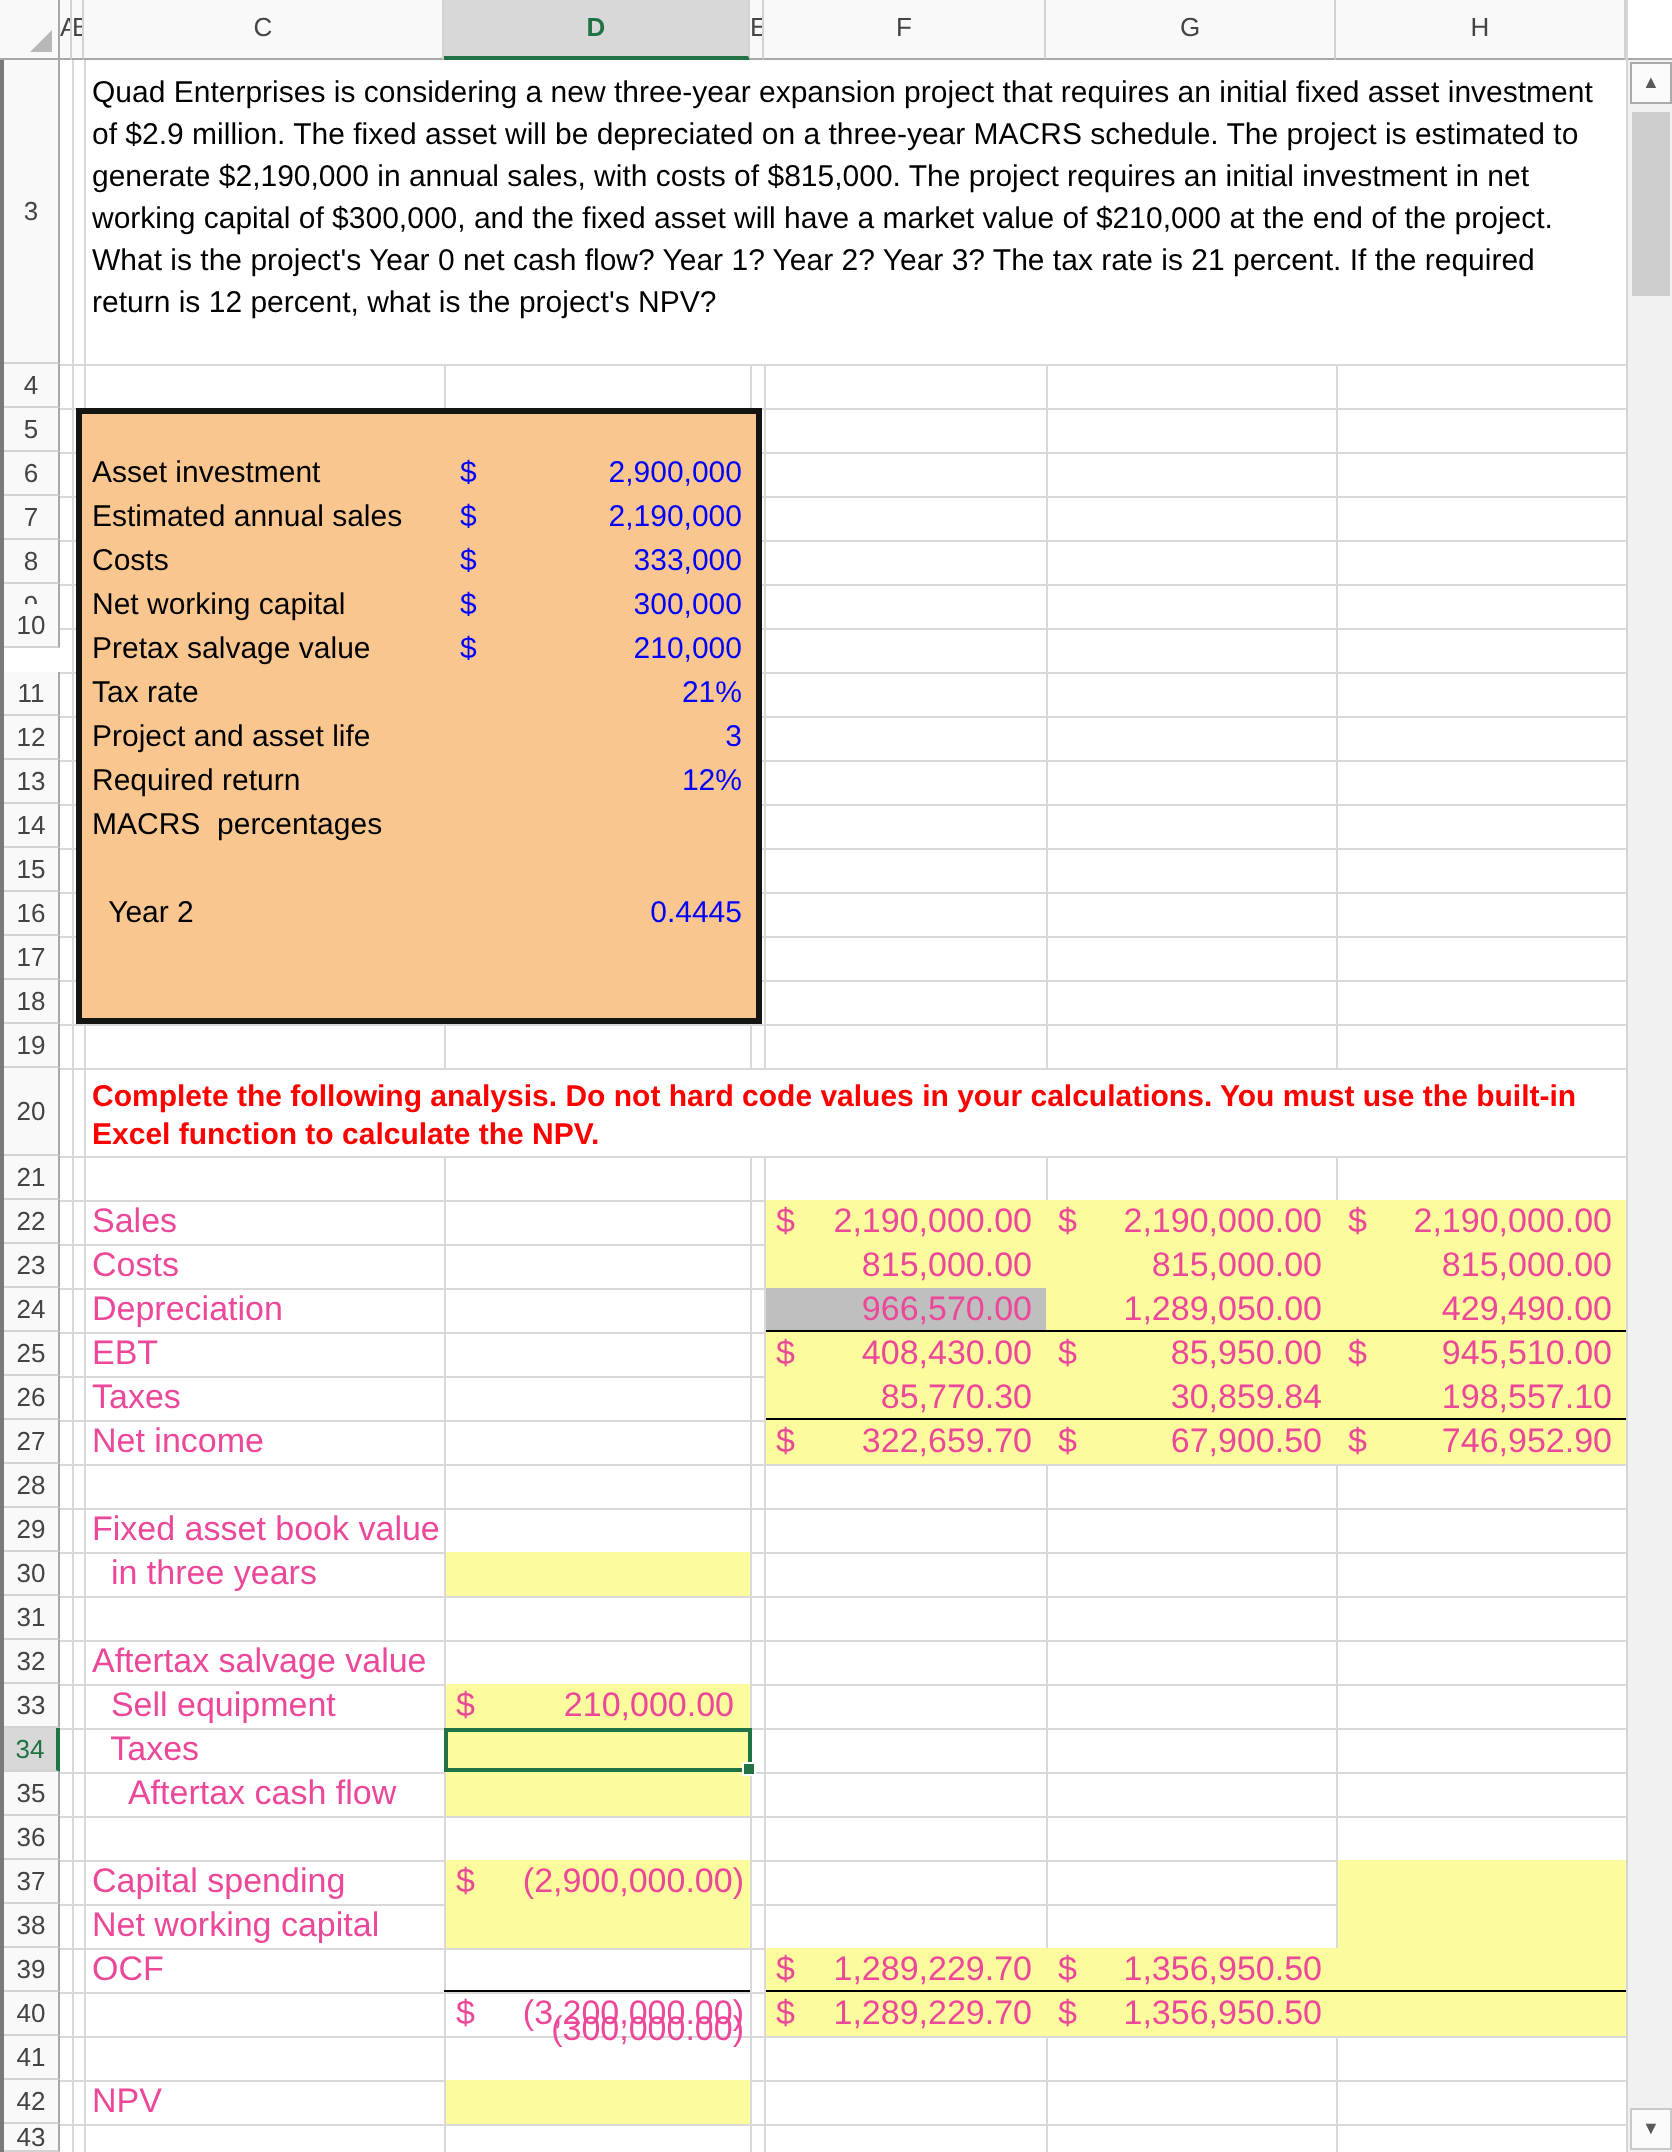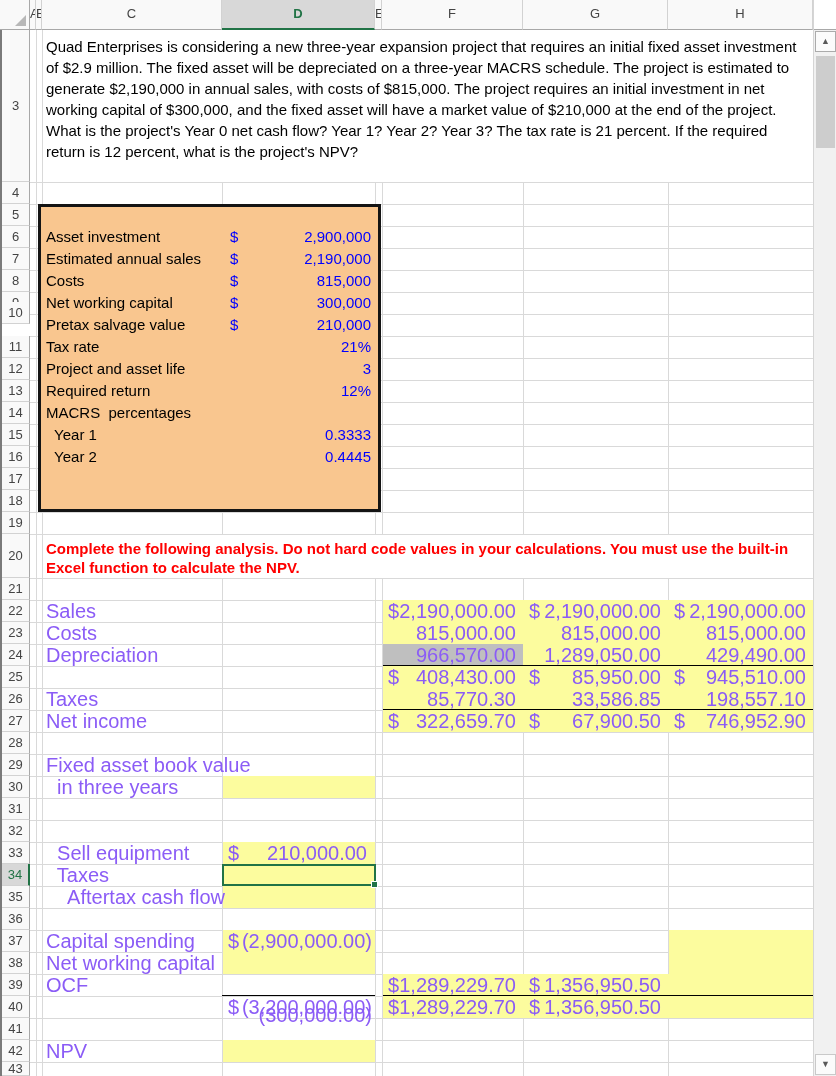--- a/index.html
+++ b/index.html
@@ -28,21 +28,21 @@
   .rh.sel { background:#d8d8d8; color:#217346; border-right:2px solid #217346; }
 
   
   .fill { position:absolute; }
   .inputbox { background:#f9c68f; border:3px solid #141414; }
   .yellow { background:#fcfc9e; }
   .grey { background:#bfbfbf; }
   .blackline { position:absolute; height:1px; background:#000; }
 
   
-  .cell { position:absolute; height:22px; line-height:22px; font-size:20px; color:#8b5cf6; white-space:pre; }
+  .cell { position:absolute; height:22px; line-height:22px; font-size:17px; color:#ec4899; white-space:pre; }
   .lab { left:46px; width:320px; }
   .cD { left:222px; width:153px; }
   .cF { left:382px; width:141px; }
   .cG { left:523px; width:145px; }
   .cH { left:668px; width:145px; }
   .acct { display:flex; }
   .acct .dd { padding-left:6px; }
   .acct .vv { margin-left:auto; padding-right:7px; }
   .acct .vv.paren { padding-right:3px; }
 
@@ -206,21 +206,21 @@
       <span class="ov">2,900,000</span>
     </div>
   <div class="orow" style="top:248px">
       <span class="ol">Estimated annual sales</span>
       <span class="od">$</span>
       <span class="ov">2,190,000</span>
     </div>
   <div class="orow" style="top:270px">
       <span class="ol">Costs</span>
       <span class="od">$</span>
-      <span class="ov">815,000</span>
+      <span class="ov">333,000</span>
     </div>
   <div class="orow" style="top:292px">
       <span class="ol">Net working capital</span>
       <span class="od">$</span>
       <span class="ov">300,000</span>
     </div>
   <div class="orow" style="top:314px">
       <span class="ol">Pretax salvage value</span>
       <span class="od">$</span>
       <span class="ov">210,000</span>
@@ -237,25 +237,20 @@
     </div>
   <div class="orow" style="top:380px">
       <span class="ol">Required return</span>
       <span class="od"></span>
       <span class="ov">12%</span>
     </div>
   <div class="orow" style="top:402px">
       <span class="ol">MACRS  percentages</span>
       <span class="od"></span>
       <span class="ov"></span>
-    </div>
-  <div class="orow" style="top:424px">
-      <span class="ol">  Year 1</span>
-      <span class="od"></span>
-      <span class="ov">0.3333</span>
     </div>
   <div class="orow" style="top:446px">
       <span class="ol">  Year 2</span>
       <span class="od"></span>
       <span class="ov">0.4445</span>
     </div>
 
   <div class="cell lab" style="top:600px">Sales</div>
   <div class="cell cF acct" style="top:600px"><span class="dd">$</span><span class="vv">2,190,000.00</span></div>
   <div class="cell cG acct" style="top:600px"><span class="dd">$</span><span class="vv">2,190,000.00</span></div>
@@ -264,37 +259,39 @@
   <div class="cell lab" style="top:622px">Costs</div>
   <div class="cell cF acct" style="top:622px"><span class="dd"></span><span class="vv">815,000.00</span></div>
   <div class="cell cG acct" style="top:622px"><span class="dd"></span><span class="vv">815,000.00</span></div>
   <div class="cell cH acct" style="top:622px"><span class="dd"></span><span class="vv">815,000.00</span></div>
 
   <div class="cell lab" style="top:644px">Depreciation</div>
   <div class="cell cF acct" style="top:644px"><span class="dd"></span><span class="vv">966,570.00</span></div>
   <div class="cell cG acct" style="top:644px"><span class="dd"></span><span class="vv">1,289,050.00</span></div>
   <div class="cell cH acct" style="top:644px"><span class="dd"></span><span class="vv">429,490.00</span></div>
 
+  <div class="cell lab" style="top:666px">EBT</div>
   <div class="cell cF acct" style="top:666px"><span class="dd">$</span><span class="vv">408,430.00</span></div>
   <div class="cell cG acct" style="top:666px"><span class="dd">$</span><span class="vv">85,950.00</span></div>
   <div class="cell cH acct" style="top:666px"><span class="dd">$</span><span class="vv">945,510.00</span></div>
 
   <div class="cell lab" style="top:688px">Taxes</div>
   <div class="cell cF acct" style="top:688px"><span class="dd"></span><span class="vv">85,770.30</span></div>
-  <div class="cell cG acct" style="top:688px"><span class="dd"></span><span class="vv">33,586.85</span></div>
+  <div class="cell cG acct" style="top:688px"><span class="dd"></span><span class="vv">30,859.84</span></div>
   <div class="cell cH acct" style="top:688px"><span class="dd"></span><span class="vv">198,557.10</span></div>
 
   <div class="cell lab" style="top:710px">Net income</div>
   <div class="cell cF acct" style="top:710px"><span class="dd">$</span><span class="vv">322,659.70</span></div>
   <div class="cell cG acct" style="top:710px"><span class="dd">$</span><span class="vv">67,900.50</span></div>
   <div class="cell cH acct" style="top:710px"><span class="dd">$</span><span class="vv">746,952.90</span></div>
 
   <div class="cell lab" style="top:754px">Fixed asset book value</div>
   <div class="cell lab" style="top:776px">  in three years</div>
 
+  <div class="cell lab" style="top:820px">Aftertax salvage value</div>
   <div class="cell lab" style="top:842px">  Sell equipment</div>
   <div class="cell cD acct" style="top:842px"><span class="dd">$</span><span class="vv" style="padding-right:8px">210,000.00</span></div>
   <div class="cell lab" style="top:864px">  Taxes</div>
   <div class="cell lab" style="top:886px">    Aftertax cash flow</div>
 
   <div class="cell lab" style="top:930px">Capital spending</div>
   <div class="cell cD acct" style="top:930px"><span class="dd">$</span><span class="vv paren">(2,900,000.00)</span></div>
   <div class="cell lab" style="top:952px">Net working capital</div>
   <div class="cell cD acct" style="top:1004px"><span class="vv paren">(300,000.00)</span></div>
 

